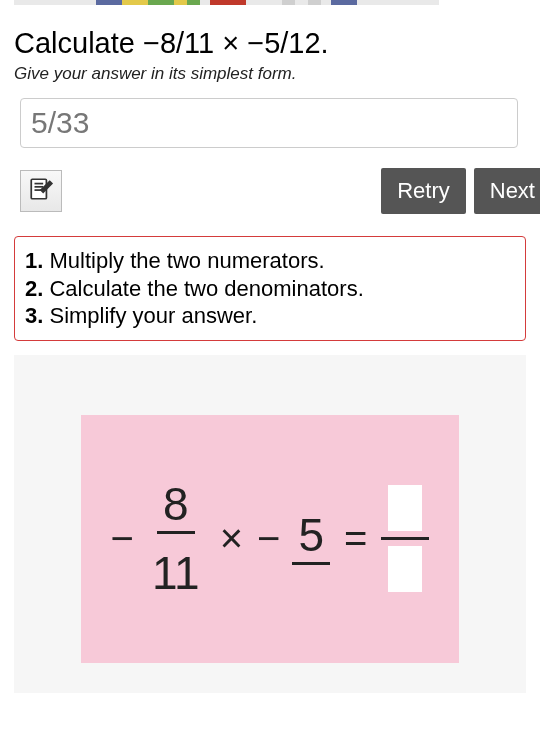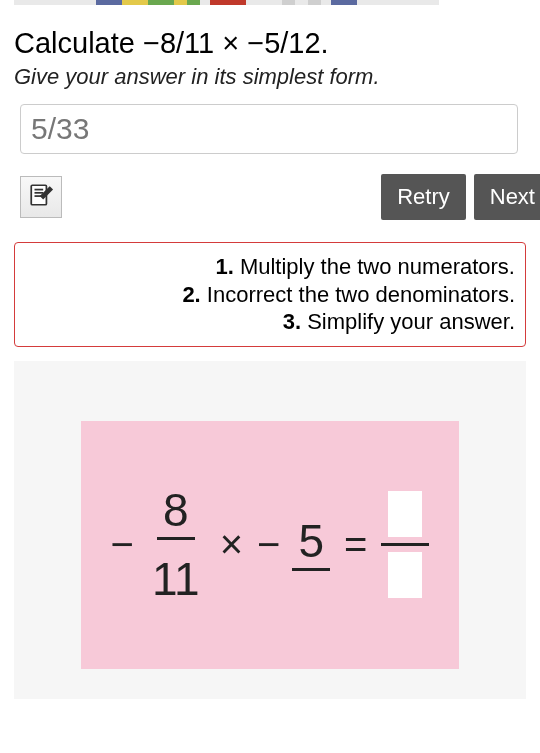--- a/index.html
+++ b/index.html
@@ -21,21 +21,21 @@
     }
     .progress-seg {
       height: 5px;
     }
     .question-line {
       font-size: 29px;
       color: #000;
       margin-bottom: 4px;
     }
     .instruction-line {
-      font-size: 22px;
+      font-size: 17px;
       font-style: italic;
       color: #222;
       margin-bottom: 14px;
     }
     .answer-input {
       width: 498px;
       margin-left: 6px;
       font-size: 30px;
       padding: 4px 10px;
       color: #777;
@@ -86,21 +86,20 @@
       font-size: 22px;
       line-height: 1.25;
       margin-bottom: 14px;
       background: #fff;
     }
     .feedback-box .status {
       display: block;
     }
     .feedback-box .step {
       display: block;
-      text-align: right;
     }
     .feedback-box .step b {
       font-weight: bold;
     }
     .feedback-box .hint {
       display: block;
     }
     .feedback-box .hint b {
       font-weight: bold;
     }
@@ -205,21 +204,21 @@
       </svg>
     </span>
   </div>
   <div class="spacer"></div>
   <button class="btn">Retry</button>
   <button class="btn">Next</button>
 </div>
 
 <div class="feedback-box">
   <span class="step"><b>1.</b><span> Multiply the two numerators.</span></span>
-  <span class="step"><b>2.</b><span> Incorrect the two denominators.</span></span>
+  <span class="step"><b>2.</b><span> Calculate the two denominators.</span></span>
   <span class="step"><b>3.</b><span> Simplify your answer.</span></span>
 </div>
 
 <div class="worked-area">
   <div class="pink-card">
     <div class="eqn">
       <span class="neg">−</span>
       <span class="frac">
         <span class="num">8</span>
         <span class="den">11</span>

